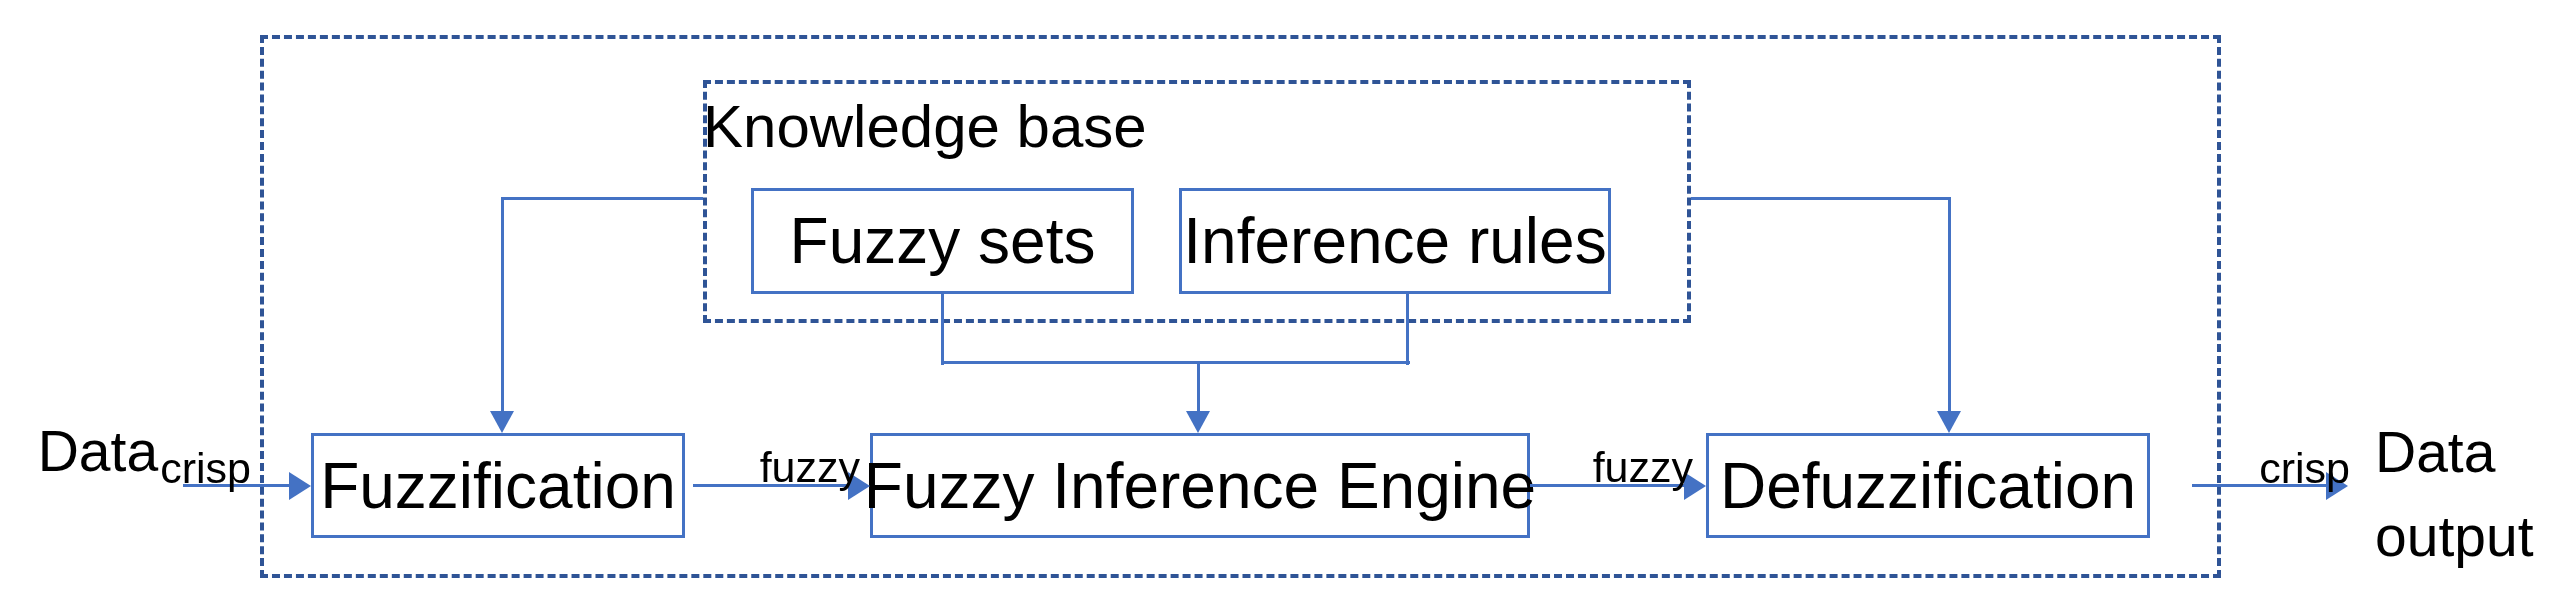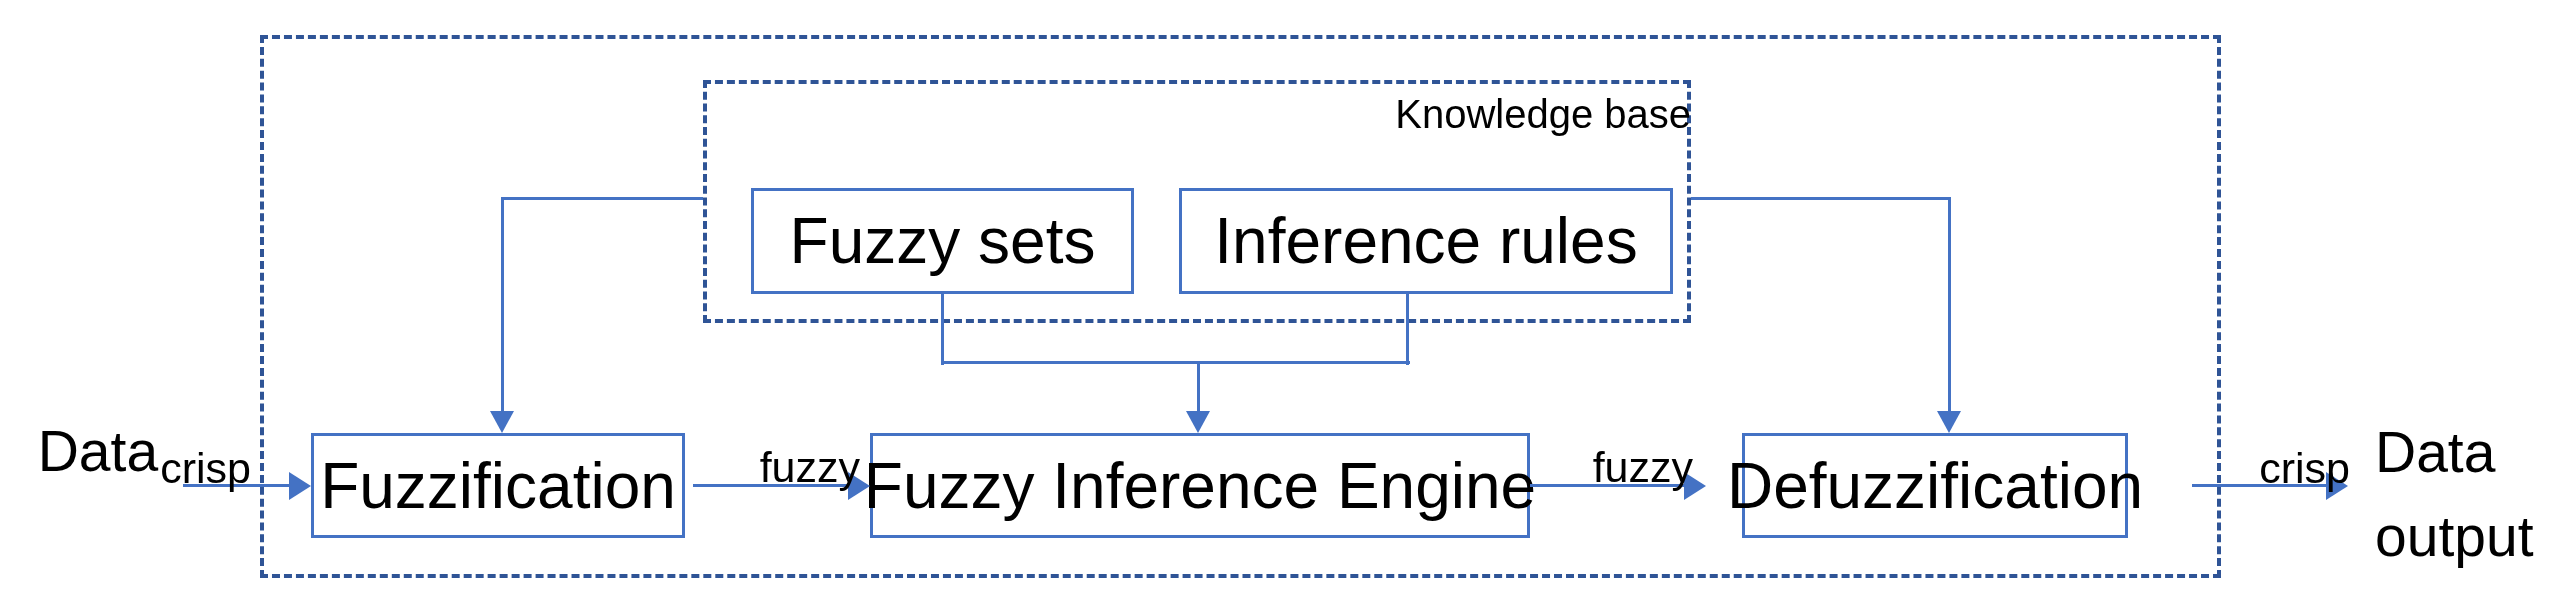--- a/index.html
+++ b/index.html
@@ -29,22 +29,22 @@
     border:3.1px solid var(--line);
     background:#ffffff;
     box-sizing:border-box;
     display:flex;align-items:center;justify-content:center;
     font-size:64px;
     white-space:nowrap;
     color:var(--ink);
   }
   .kb-title{
     position:absolute;
-    text-align:right;
-    font-size:40px;
+    text-align:left;
+    font-size:60px;
     color:var(--ink);
     white-space:nowrap;
   }
   
   .h,.v{position:absolute;background:var(--line);}
   .h{height:3.1px;}
   .v{width:3.1px;}
   
   .arr{position:absolute;width:0;height:0;}
   .arr.right{
@@ -79,31 +79,31 @@
 <div class="canvas">
 
   <div class="dashed" style="left:260px;top:35px;width:1961px;height:543px;"></div>
 
   <div class="dashed" style="left:703px;top:80px;width:988px;height:243px;"></div>
   <div class="kb-title" style="left:703px;top:92px;width:988px;">Knowledge base</div>
 
   <div class="box" style="left:751px;top:188px;width:383px;height:106px;">
     <span>Fuzzy sets</span>
   </div>
-  <div class="box" style="left:1179px;top:188px;width:494px;height:106px;">
+  <div class="box" style="left:1179px;top:188px;width:432px;height:106px;">
     <span>Inference rules</span>
   </div>
 
   <div class="box" style="left:311px;top:433px;width:374px;height:105px;">
     <span>Fuzzification</span>
   </div>
   <div class="box" style="left:870px;top:433px;width:660px;height:105px;justify-content:center;">
     <span>Fuzzy Inference Engine</span>
   </div>
-  <div class="box" style="left:1706px;top:433px;width:386px;height:105px;margin-left:36px;">
+  <div class="box" style="left:1706px;top:433px;width:444px;height:105px;">
     <span>Defuzzification</span>
   </div>
 
   <div class="h" style="left:183px;top:484px;width:107px;"></div>
   <div class="arr right" style="left:289px;top:472px;"></div>
 
   <div class="h" style="left:693px;top:484px;width:154px;"></div>
   <div class="arr right" style="left:848px;top:472px;"></div>
 
   <div class="h" style="left:1530px;top:484px;width:154px;"></div>

